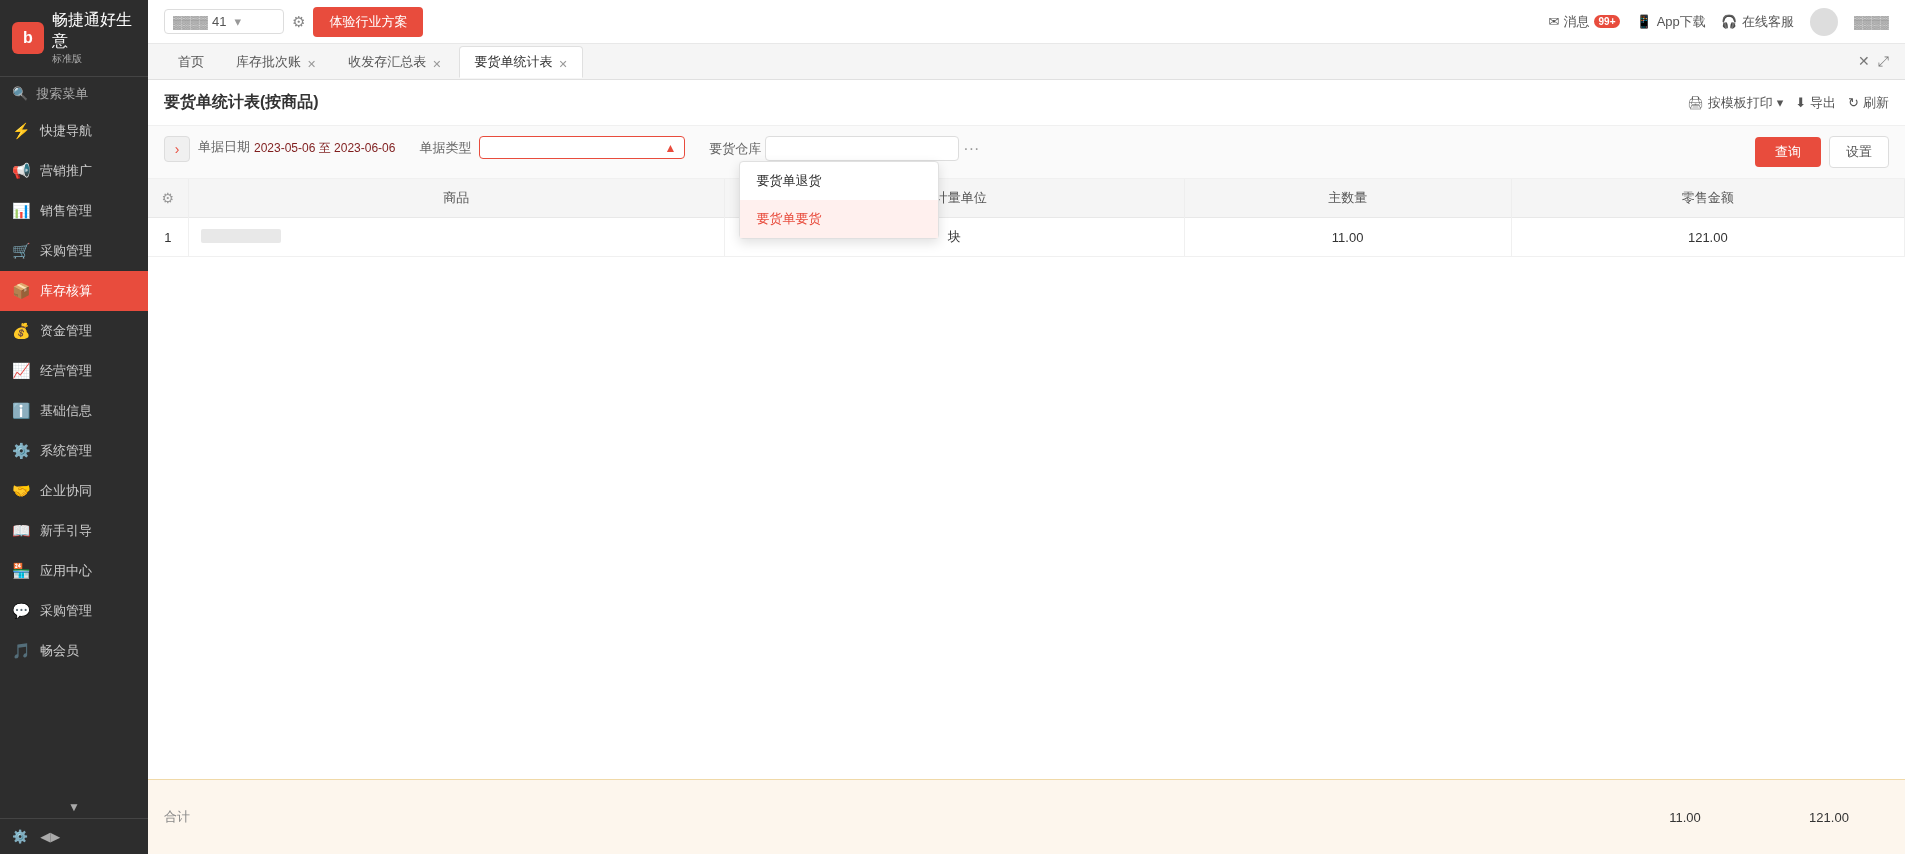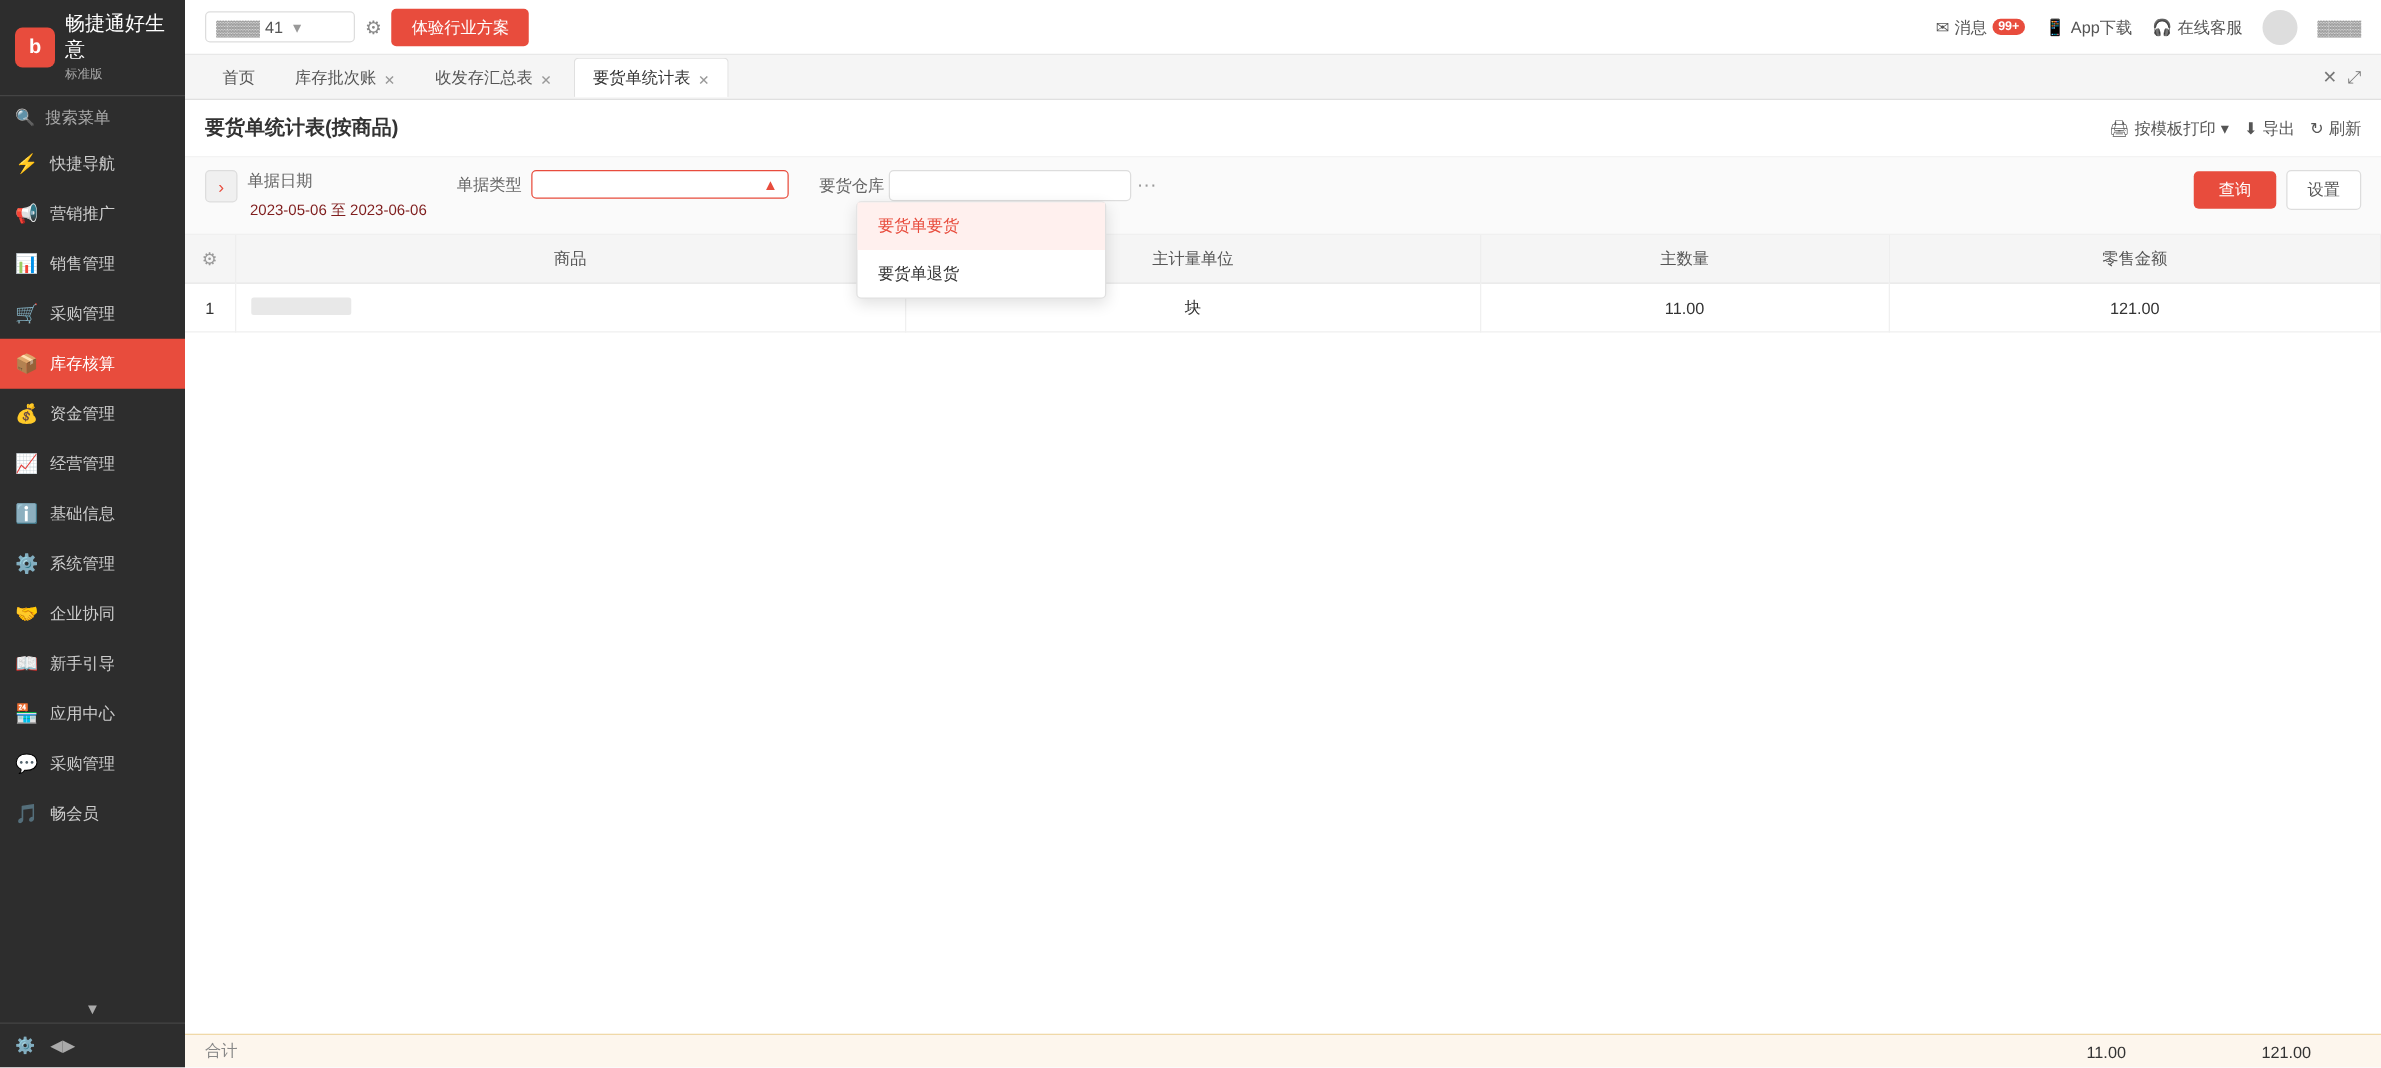--- a/index.html
+++ b/index.html
@@ -364,21 +364,21 @@
       width: 80px;
       height: 14px;
       background: #e8e8e8;
       border-radius: 2px;
     }
 
     
     .summary-bar {
       background: #fdf6ed;
       border-top: 1px solid #f0d9a8;
-      padding: 4px 16px;
+      padding: 28px 16px;
       display: flex;
       align-items: center;
       gap: 24px;
       font-size: 13px;
     }
     .summary-label { color: #888; }
     .summary-value { color: #333; font-weight: 500; }
 
     .filter-row-top { display: flex; align-items: center; gap: 8px; }
     .filter-row-bottom { margin-top: 4px; padding-left: 2px; }
@@ -551,37 +551,37 @@
         <div class="action-btn">
           <span>↻</span>
           <span>刷新</span>
         </div>
       </div>
     </div>
 
     <div class="filter-bar">
       <div class="expand-btn">›</div>
 
-      <div style="display:flex;flex-direction:column;gap:2px;">
+      <div style="display:flex;flex-direction:row;gap:2px;">
         <div class="filter-row-top">
           <span class="filter-label">单据日期</span>
         </div>
         <div class="filter-row-bottom date-range">2023-05-06 至 2023-06-06</div>
       </div>
 
       <div style="display:flex;align-items:center;gap:8px;margin-left:16px;position:relative;">
         <span class="filter-label">单据类型</span>
         <div class="filter-input-wrapper">
           <input class="filter-input" type="text" style="">
           <span class="filter-input-chevron">▲</span>
         </div>
 
         <div class="dropdown-overlay">
+          <div class="dropdown-item">要货单退货</div>
           <div class="dropdown-item selected">要货单要货</div>
-          <div class="dropdown-item">要货单退货</div>
         </div>
       </div>
 
       <div class="warehouse-group" style="margin-left:16px;">
         <span class="filter-label">要货仓库</span>
         <input class="warehouse-input" type="text" style="">
         <span class="warehouse-more">···</span>
       </div>
 
       <div class="filter-actions">

